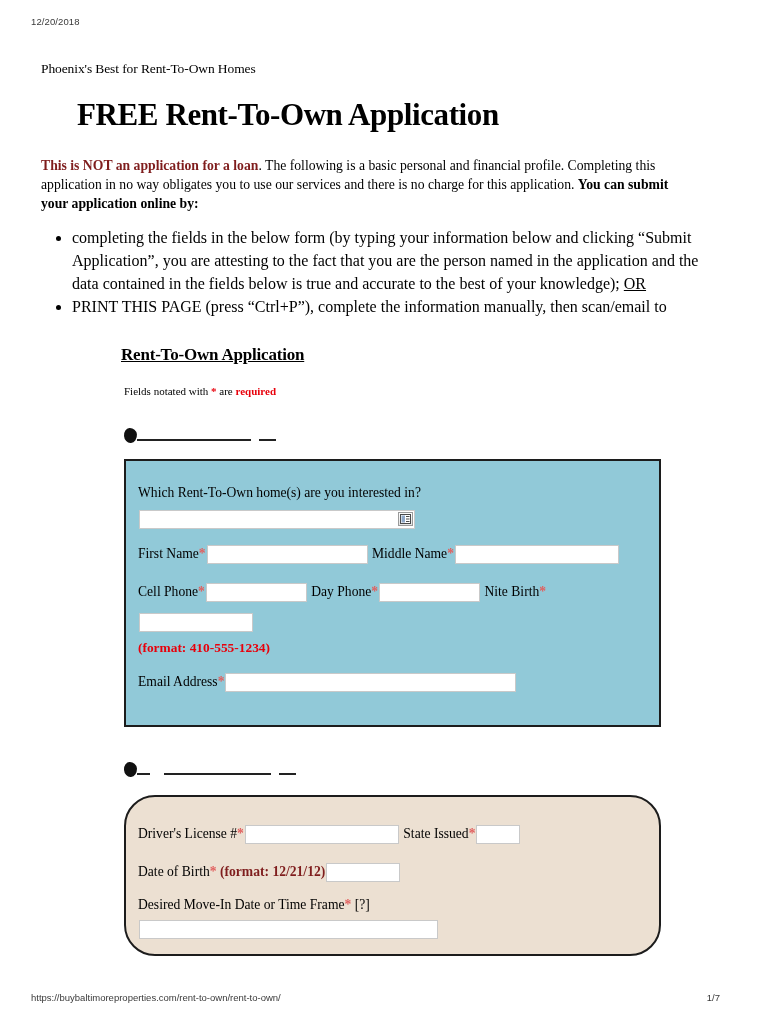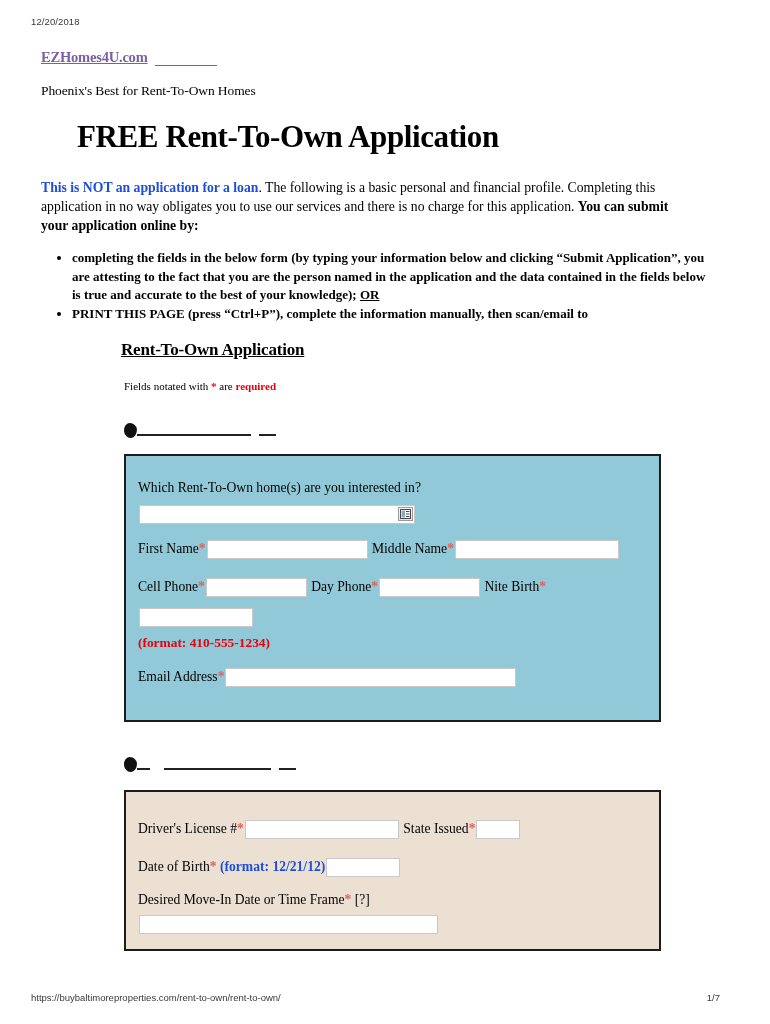--- a/index.html
+++ b/index.html
@@ -95,38 +95,38 @@
     letter-spacing: -0.4px;
     line-height: 1.05;
   }
 
   .intro {
     margin: 24px 0 0 41px;
     width: 648px;
     font-size: 13.7px;
     line-height: 1.40;
   }
-  .red-bold { color: #1d4ed8; font-weight: bold; }
+  .red-bold { color: #7f1d1d; font-weight: bold; }
   .bold { font-weight: bold; }
   .u { text-decoration: underline; }
 
   ul.bullets {
     margin: 14px 0 0 0;
     padding-left: 72px;
     width: 640px;
   }
   ul.bullets li {
-    font-size: 13px;
-    font-weight: bold;
+    font-size: 16px;
+    font-weight: normal;
     line-height: 1.42;
     margin-bottom: 1px;
   }
 
   h2.form-title {
-    margin: 16px 0 0 121px;
+    margin: 26px 0 0 121px;
     font-size: 17px;
     font-weight: bold;
     text-decoration: underline;
     letter-spacing: -0.2px;
   }
 
   .required-note {
     margin: 20px 0 0 124px;
     font-size: 11px;
   }
@@ -175,21 +175,21 @@
   
   .panel {
     position: relative;
     margin-left: 124px;
     width: 537px;
     border: 2px solid #1c1c1c;
     box-sizing: border-box;
     padding: 22px 12px 28px 12px;
   }
   .panel.blue { background: #91c9d8; margin-top: 18px; }
-  .panel.beige { background: #ece0d2; margin-top: 20px; padding-bottom: 14px; }
+  .panel.beige { background: #ece0d2; margin-top: 20px; padding-bottom: 14px; border-radius: 31px; }
 
   .fld-row {
     font-size: 13.6px;
     line-height: 30px;
     white-space: normal;
   }
   .fld-label { white-space: nowrap; }
   .star { color: #e1605f; font-weight: bold; }
 
   input.txt {
@@ -252,24 +252,20 @@
   }
   .spacer-8 { height: 8px; }
 </style>
 </head>
 <body>
 
 <div class="print-date">12/20/2018</div>
 
 <div class="doc">
 
-  <div class="site-link-row">
-    <a class="site-link" href="#">EZHomes4U.com</a>
-    <span class="site-link-tail"></span>
-  </div>
 
   <div class="tagline">Phoenix's Best for Rent-To-Own Homes</div>
 
   <h1 class="doc-title">FREE Rent-To-Own Application</h1>
 
   <p class="intro">
     <span class="red-bold">This is NOT an application for a loan</span><span>. The following is a basic personal and financial profile. Completing this application in no way obligates you to use our services and there is no charge for this application. </span><span class="bold">You can submit your application online by:</span>
   </p>
 
   <ul class="bullets">

